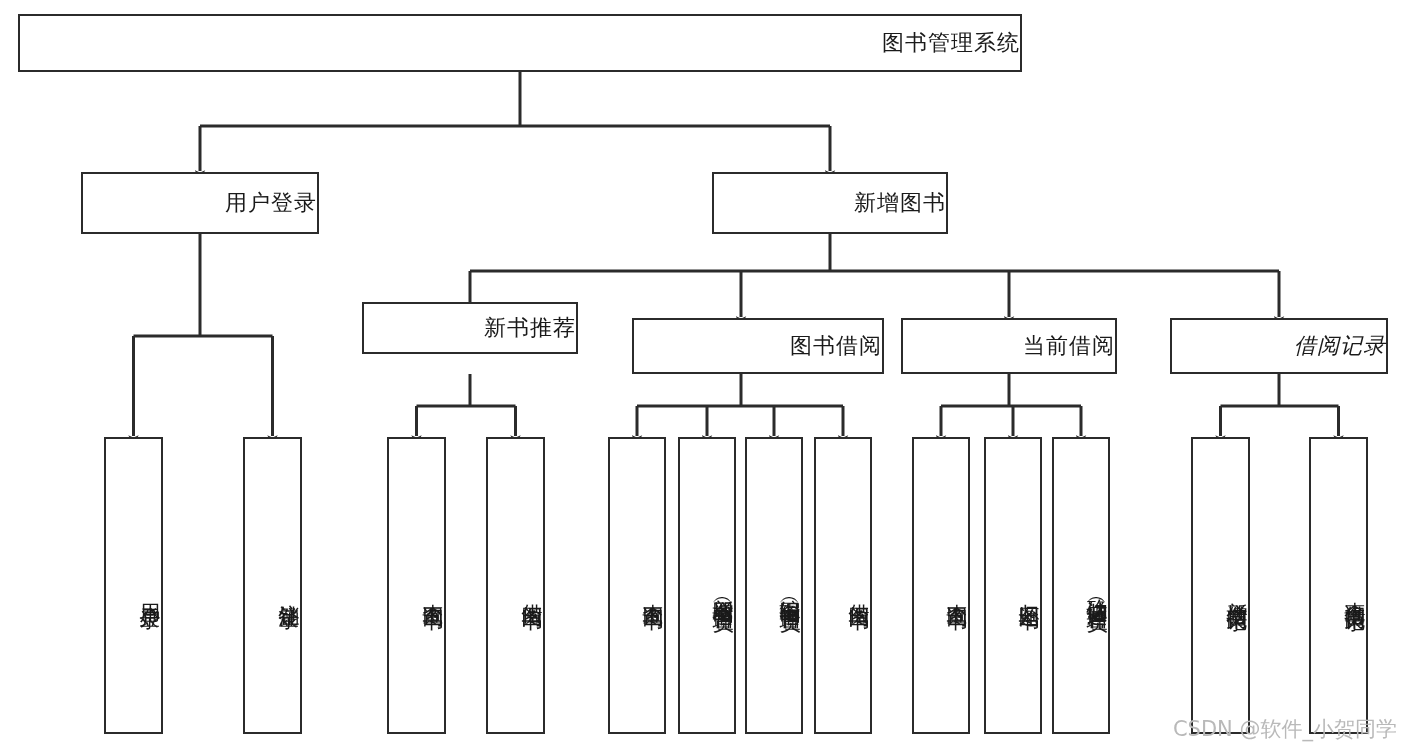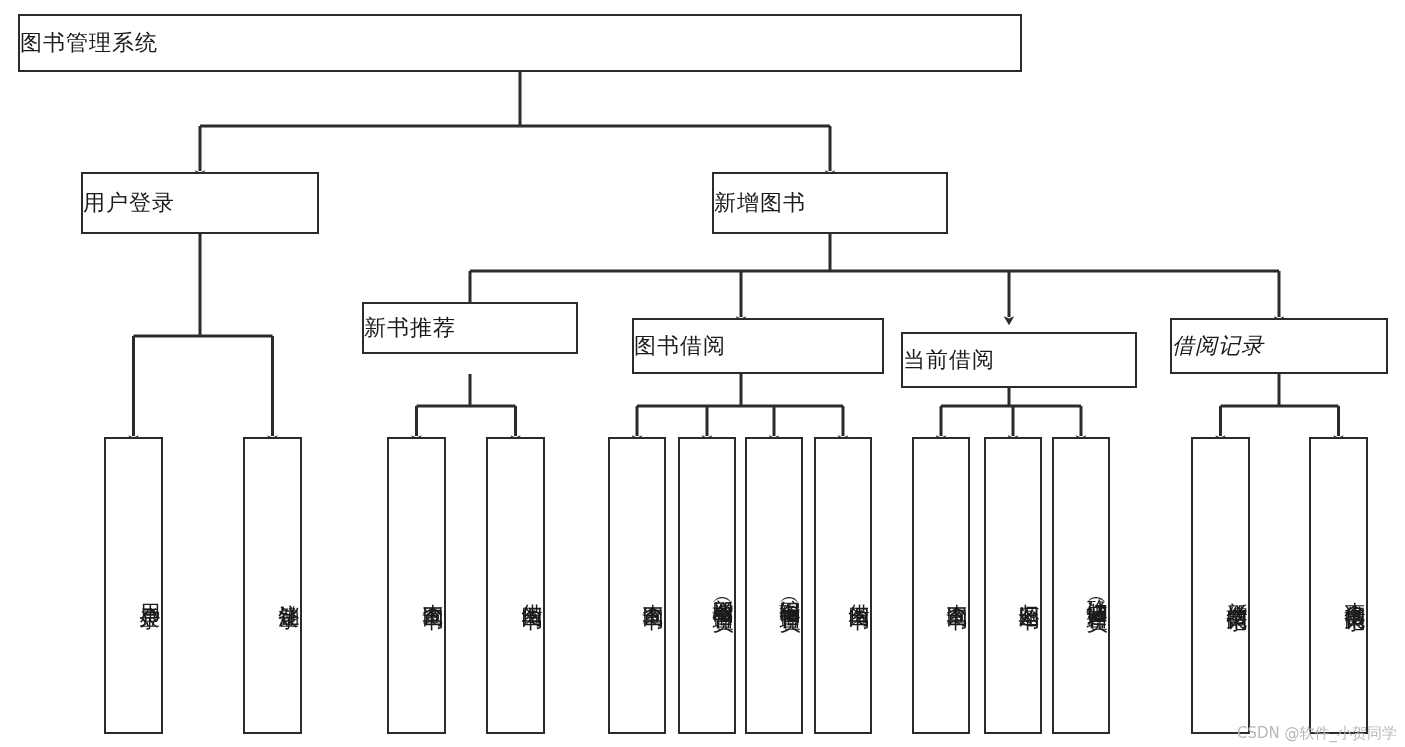--- a/index.html
+++ b/index.html
@@ -25,21 +25,21 @@
     width: 1405px;
     height: 747px;
     pointer-events: none;
   }
   .node {
     position: absolute;
     border: 2px solid #2b2b2b;
     background: #ffffff;
     display: flex;
     align-items: center;
-    justify-content: flex-start;
+    justify-content: flex-end;
     color: #1a1a1a;
     z-index: 2;
   }
   .node.horiz {
     font-size: 22px;
     letter-spacing: 1px;
   }
   .node.vert {
     writing-mode: vertical-rl;
     text-orientation: upright;
@@ -52,21 +52,21 @@
   }
   .node.vert .vtext {
     writing-mode: vertical-rl;
     text-orientation: upright;
     white-space: nowrap;
   }
   #watermark {
     position: absolute;
     right: 8px;
     bottom: 4px;
-    font-size: 15px;
+    font-size: 21px;
     color: #b9b9b9;
     z-index: 5;
     white-space: nowrap;
     font-family: "DejaVu Sans", "Liberation Sans", sans-serif;
   }
 </style>
 </head>
 <body>
 
 <div id="canvas">
@@ -123,21 +123,21 @@
       </div>
       <div class="node horiz" style="left: 712px; top: 172px; width: 236px; height: 62px;">
         <span class="htext">新增图书</span>
       </div>
       <div class="node horiz" style="left: 362px; top: 302px; width: 216px; height: 52px; font-family: Liberation Serif, serif;">
         <span class="htext">新书推荐</span>
       </div>
       <div class="node horiz" style="left: 632px; top: 318px; width: 252px; height: 56px;">
         <span class="htext">图书借阅</span>
       </div>
-      <div class="node horiz" style="left: 901px; top: 332px; width: 236px; height: 56px;">
+      <div class="node horiz" style="left: 901px; top: 318px; width: 216px; height: 56px;">
         <span class="htext">当前借阅</span>
       </div>
       <div class="node horiz" style="left: 1170px; top: 318px; width: 218px; height: 56px; font-style: italic;">
         <span class="htext">借阅记录</span>
       </div>
       <div class="node vert" style="left: 104px; top: 437px; width: 59px; height: 297px;">
         <span class="vtext">用户登录</span>
       </div>
       <div class="node vert" style="left: 243px; top: 437px; width: 59px; height: 297px;">
         <span class="vtext">注销登录</span>

